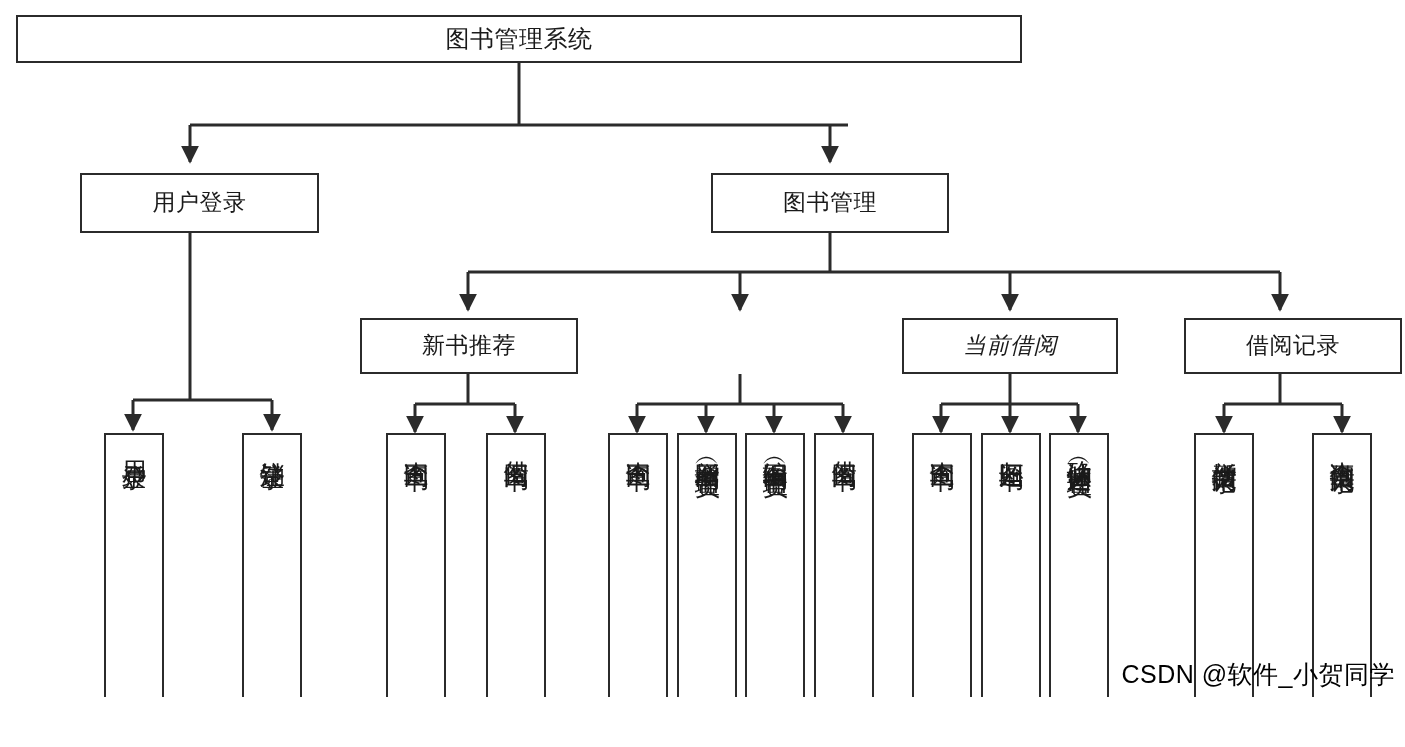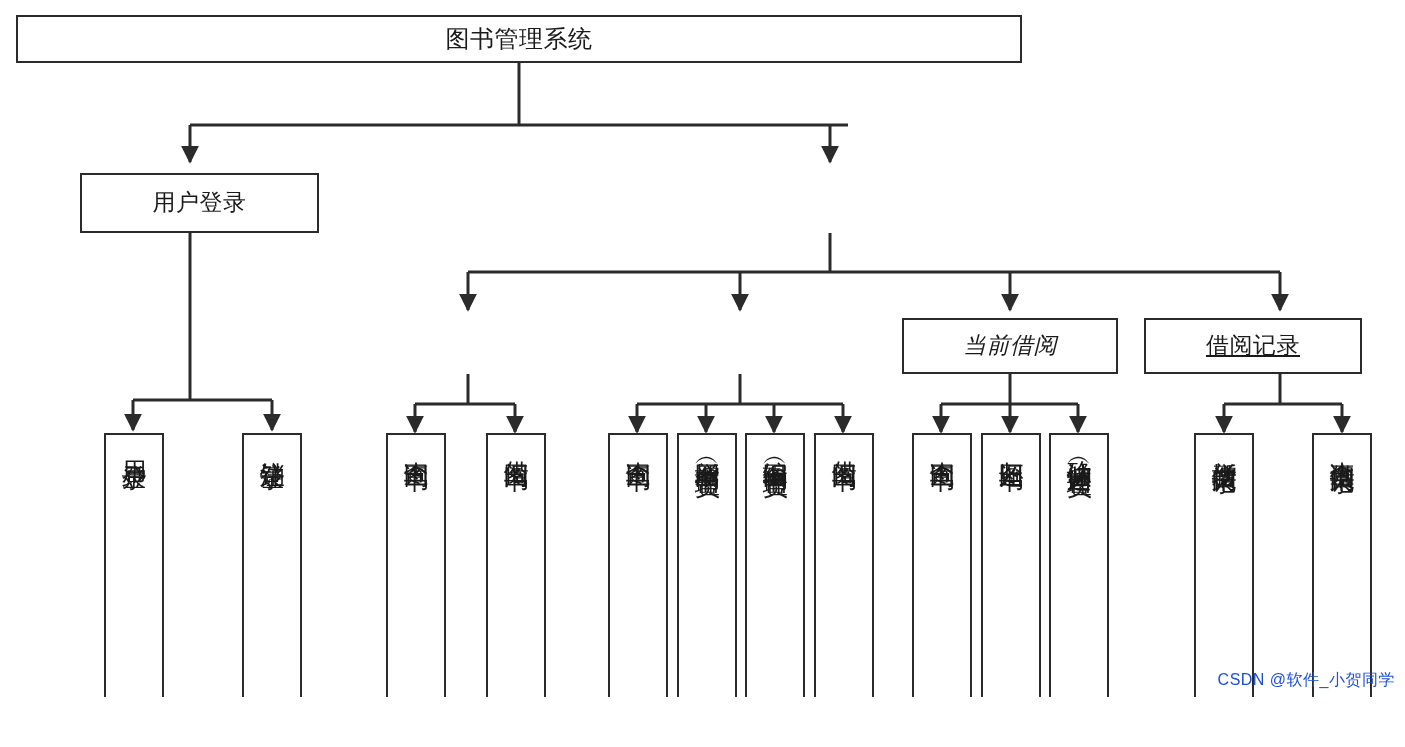--- a/index.html
+++ b/index.html
@@ -58,22 +58,22 @@
     text-orientation: upright;
     font-size: 25px;
     line-height: 1.1;
     letter-spacing: 2px;
     white-space: nowrap;
   }
   #watermark {
     position: absolute;
     right: 10px;
     bottom: 6px;
-    font-size: 16px;
-    color: #1d4ed8;
+    font-size: 25px;
+    color: #000000;
     z-index: 5;
     white-space: nowrap;
     letter-spacing: 0.5px;
   }
 </style>
 </head>
 <body>
 
 <div id="canvas">
 
@@ -128,28 +128,34 @@
   </svg>
 
   <div class="node root horiz" style="left:16px; top:15px; width:1006px; height:48px;">
     <span class="lbl">图书管理系统</span>
   </div>
 
   <div class="node horiz" style="left:80px; top:173px; width:239px; height:60px;">
     <span class="lbl">用户登录</span>
   </div>
 
-
+  <div class="node horiz" style="left:711px; top:173px; width:238px; height:60px;">
+    <span class="lbl">图书管理</span>
+  </div>
+
+  <div class="node horiz" style="left:360px; top:318px; width:218px; height:56px;">
+    <span class="lbl">新书推荐</span>
+  </div>
 
 
   <div class="node horiz" style="left:902px; top:318px; width:216px; height:56px;font-style:italic;">
     <span class="lbl">当前借阅</span>
   </div>
 
-  <div class="node horiz" style="left:1144px; top:318px; width:218px; height:56px;text-decoration:underline;">
+  <div class="node horiz" style="left:1184px; top:318px; width:218px; height:56px;">
     <span class="lbl">借阅记录</span>
   </div>
 
   <div class="node vert" style="left:104px; top:433px; width:60px; height:302px;">
     <span class="lbl">用户登录</span>
   </div>
 
   <div class="node vert" style="left:242px; top:433px; width:60px; height:302px;">
     <span class="lbl">注销登录</span>
   </div>

